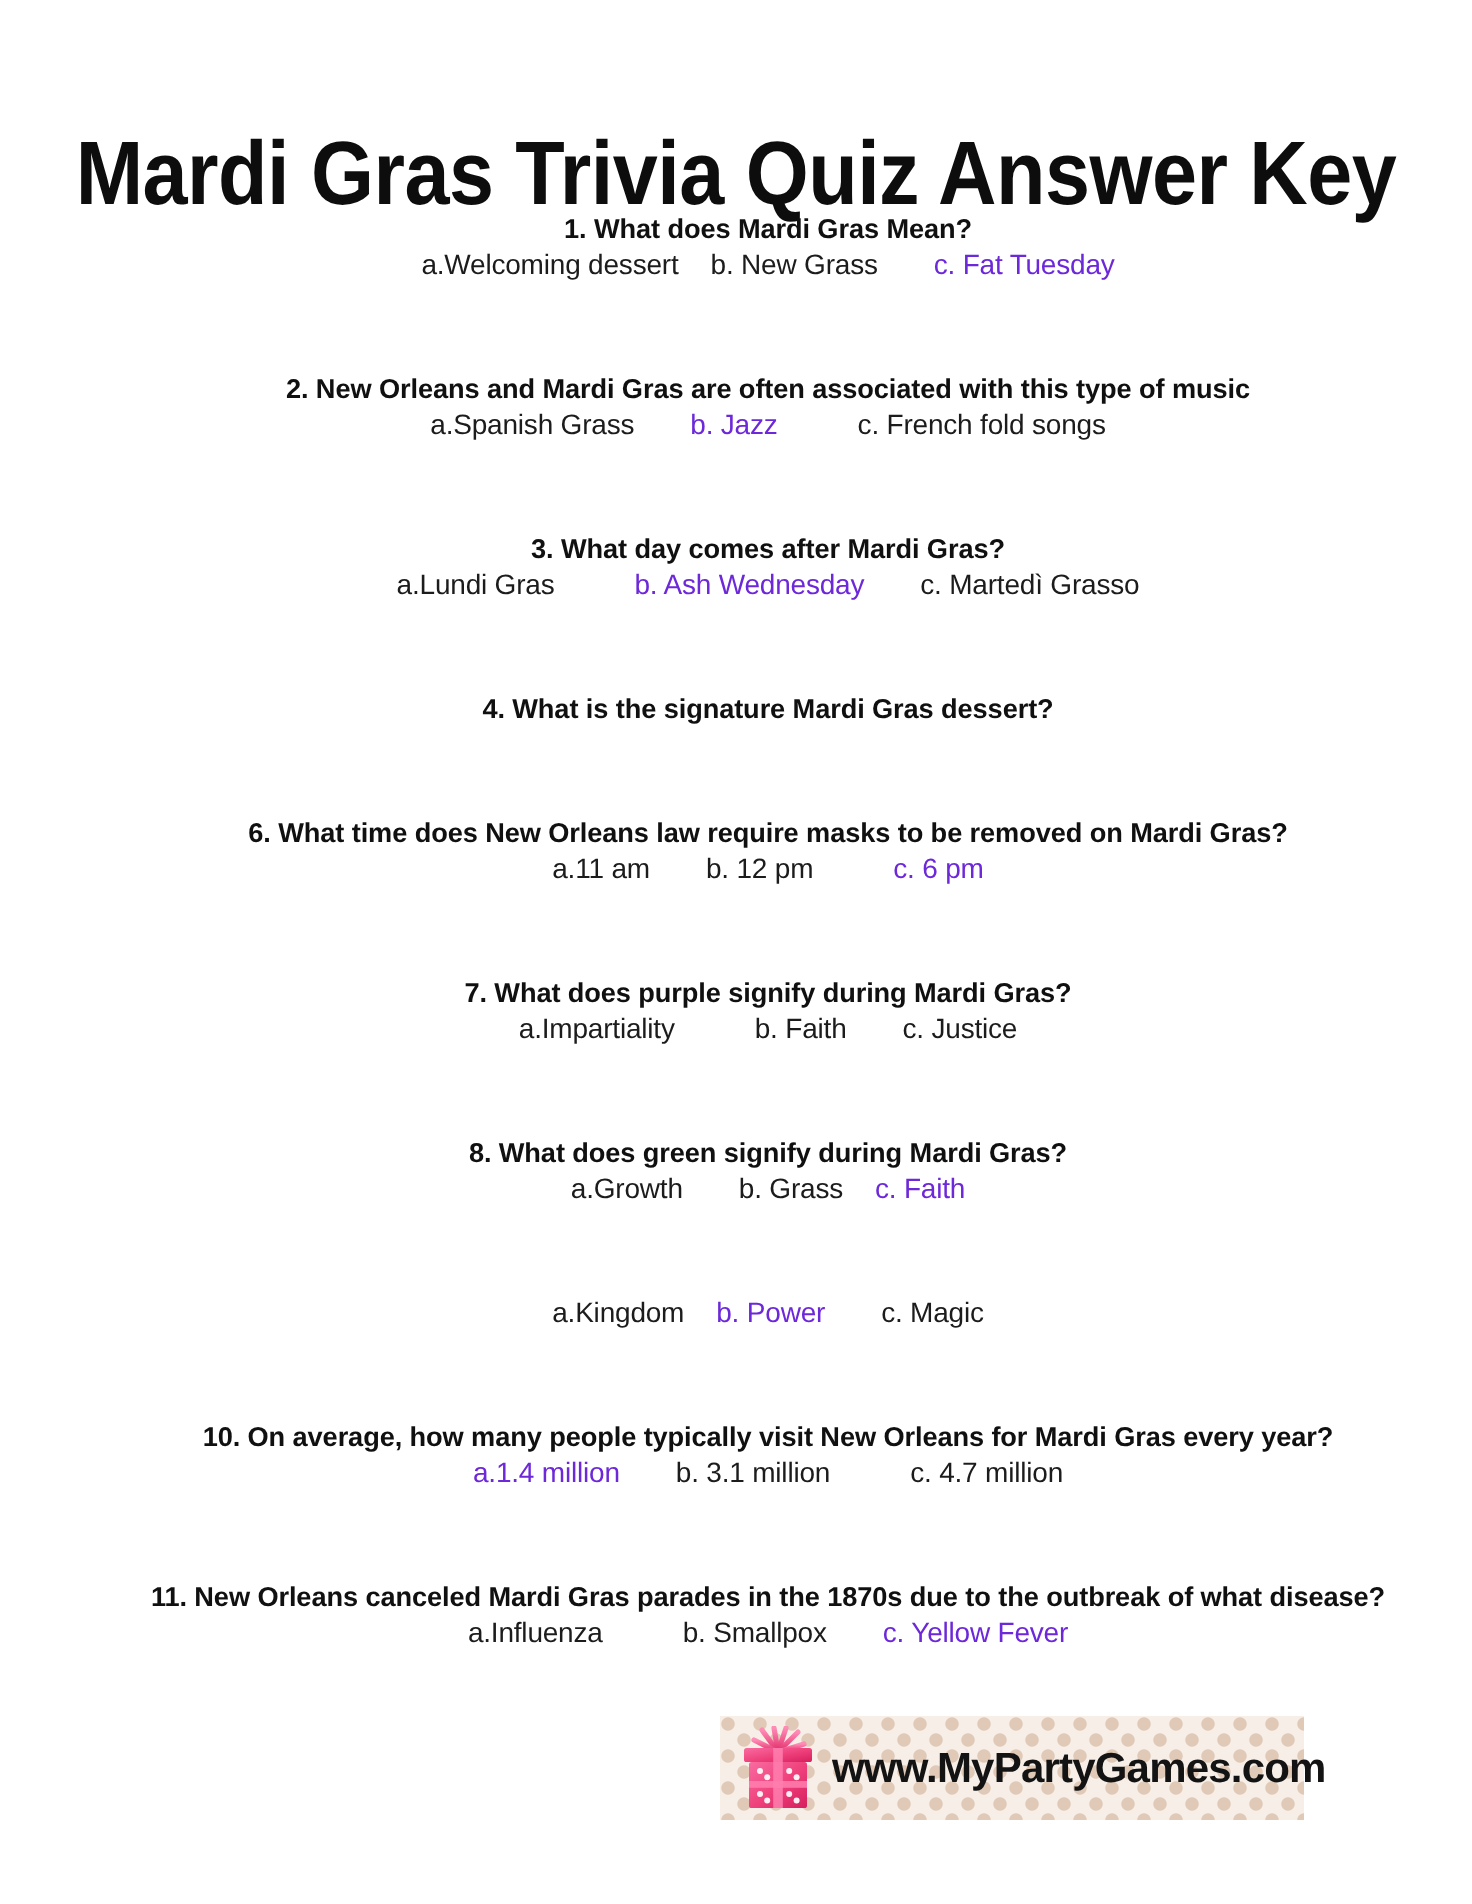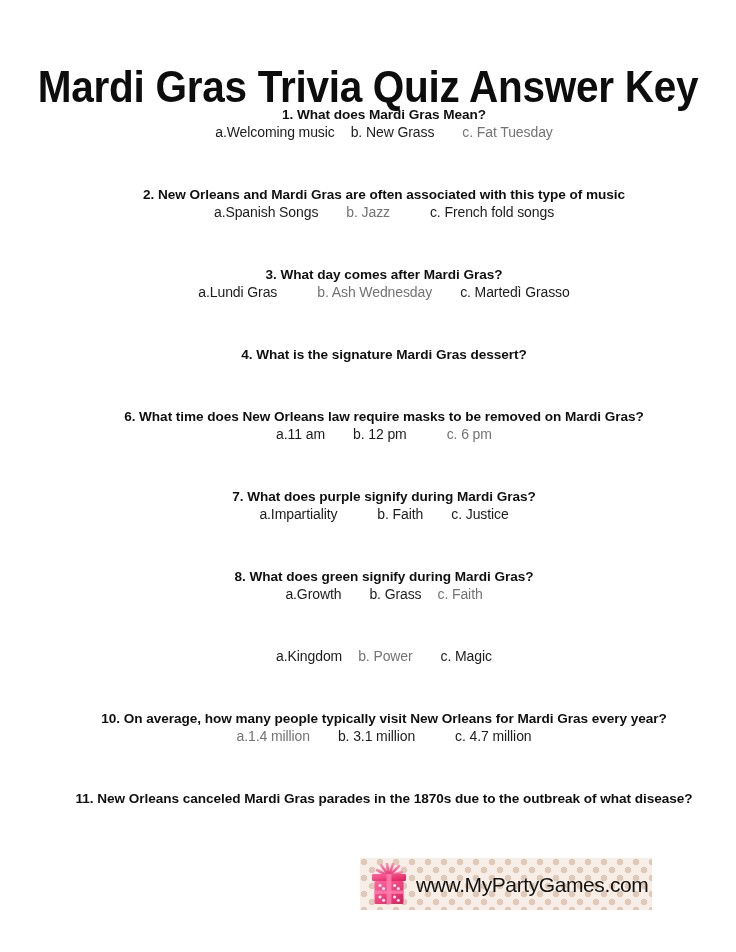--- a/index.html
+++ b/index.html
@@ -66,21 +66,21 @@
   .answers {
     font-size: 14px;
     line-height: 17px;
     color: #1c1c1c;
     white-space: nowrap;
     margin-top: 1px;
     letter-spacing: -0.1px;
   }
 
   .opt { display: inline; }
-  .opt.correct { color: #737373; }
+  .opt.correct { color: #6d28d9; }
   .gap-md { display: inline-block; width: 16px; }
   .gap-lg { display: inline-block; width: 28px; }
   .gap-xl { display: inline-block; width: 40px; }
 
   
   .footer-banner {
     position: absolute;
     left: 360px;
     top: 858px;
     width: 292px;
@@ -98,44 +98,44 @@
 
   .gift-icon {
     width: 42px;
     height: 44px;
     flex: 0 0 auto;
     margin-right: 6px;
     margin-top: 2px;
   }
 
   .footer-url {
-    font-weight: normal;
+    font-weight: bold;
     font-size: 21px;
     line-height: 21px;
     color: #131313;
     letter-spacing: -0.4px;
     white-space: nowrap;
     font-family: "Liberation Sans", sans-serif;
   }
 </style>
 </head>
 <body>
 
 <div class="page">
 
   <h1 class="title">Mardi Gras Trivia Quiz Answer Key</h1>
 
   <div class="quiz">
       <div class="qblock">
         <div class="question">1. What does Mardi Gras Mean?</div>
-        <div class="answers"><span class="opt">a.Welcoming music</span><span class="gap-md"></span><span class="opt">b. New Grass</span><span class="gap-lg"></span><span class="opt correct">c. Fat Tuesday</span></div>
+        <div class="answers"><span class="opt">a.Welcoming dessert</span><span class="gap-md"></span><span class="opt">b. New Grass</span><span class="gap-lg"></span><span class="opt correct">c. Fat Tuesday</span></div>
       </div>
       <div class="qblock">
         <div class="question">2. New Orleans and Mardi Gras are often associated with this type of music</div>
-        <div class="answers"><span class="opt">a.Spanish Songs</span><span class="gap-lg"></span><span class="opt correct">b. Jazz</span><span class="gap-xl"></span><span class="opt">c. French fold songs</span></div>
+        <div class="answers"><span class="opt">a.Spanish Grass</span><span class="gap-lg"></span><span class="opt correct">b. Jazz</span><span class="gap-xl"></span><span class="opt">c. French fold songs</span></div>
       </div>
       <div class="qblock">
         <div class="question">3. What day comes after Mardi Gras?</div>
         <div class="answers"><span class="opt">a.Lundi Gras</span><span class="gap-xl"></span><span class="opt correct">b. Ash Wednesday</span><span class="gap-lg"></span><span class="opt">c. Martedì Grasso</span></div>
       </div>
       <div class="qblock">
         <div class="question">4. What is the signature Mardi Gras dessert?</div>
       </div>
       <div class="qblock">
       </div>
@@ -153,20 +153,21 @@
       </div>
       <div class="qblock">
         <div class="answers"><span class="opt">a.Kingdom</span><span class="gap-md"></span><span class="opt correct">b. Power</span><span class="gap-lg"></span><span class="opt">c. Magic</span></div>
       </div>
       <div class="qblock">
         <div class="question">10. On average, how many people typically visit New Orleans for Mardi Gras every year?</div>
         <div class="answers"><span class="opt correct">a.1.4 million</span><span class="gap-lg"></span><span class="opt">b. 3.1 million</span><span class="gap-xl"></span><span class="opt">c. 4.7 million</span></div>
       </div>
       <div class="qblock">
         <div class="question">11. New Orleans canceled Mardi Gras parades in the 1870s due to the outbreak of what disease?</div>
+        <div class="answers"><span class="opt">a.Influenza</span><span class="gap-xl"></span><span class="opt">b. Smallpox</span><span class="gap-lg"></span><span class="opt correct">c. Yellow Fever</span></div>
       </div>
     </div>
 
   <div class="footer-banner">
     <svg class="gift-icon" viewBox="0 0 42 44">
       <defs>
         <linearGradient id="gbox" x1="0" y1="0" x2="1" y2="1">
           <stop offset="0%" stop-color="#f96ba0"></stop>
           <stop offset="55%" stop-color="#ee3f7a"></stop>
           <stop offset="100%" stop-color="#d61f5e"></stop>

